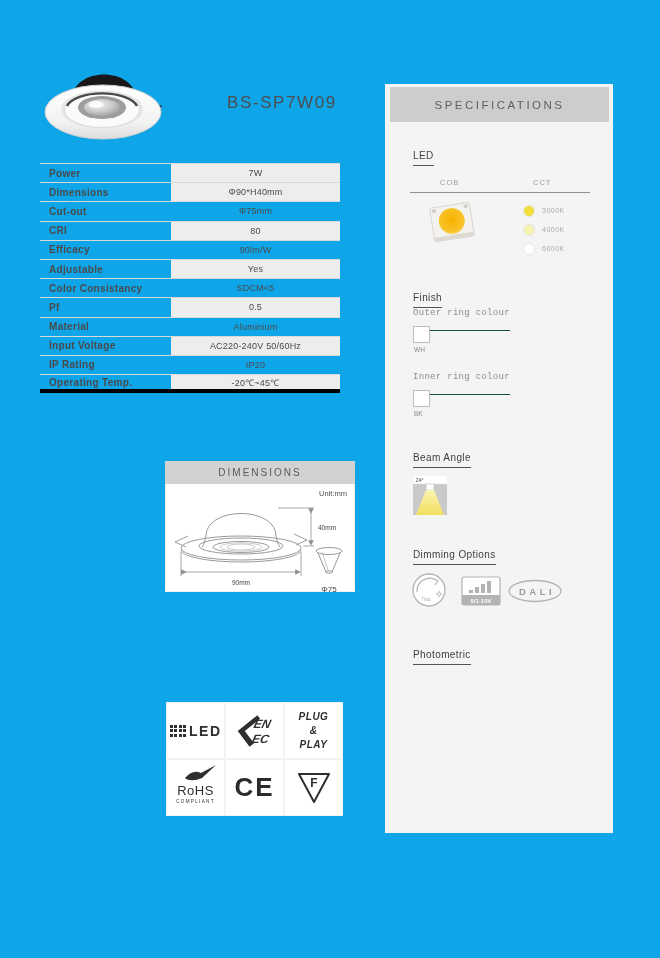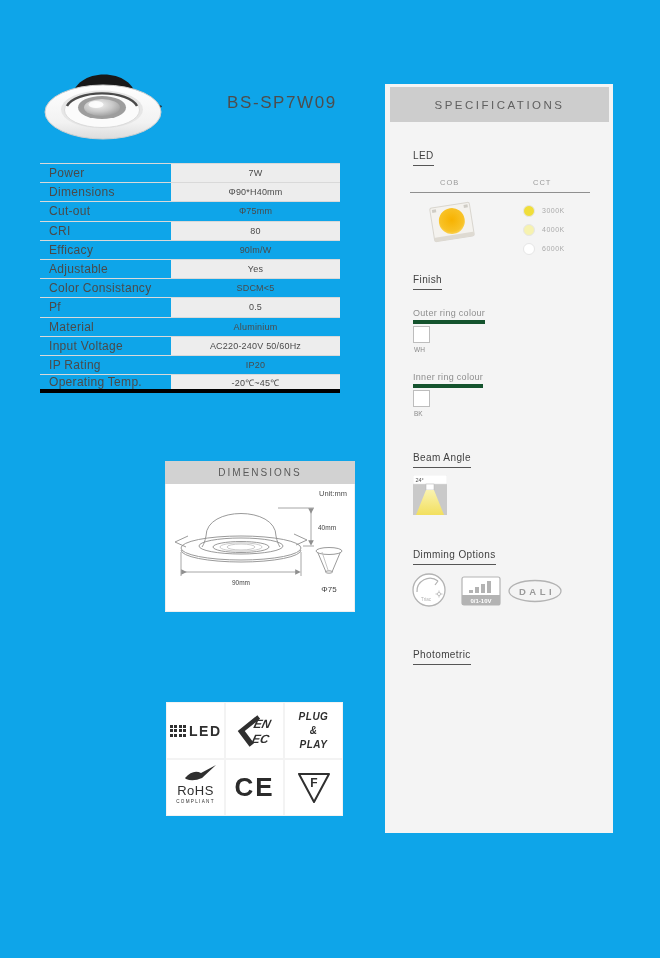--- a/index.html
+++ b/index.html
@@ -16,54 +16,54 @@
 
   
   .product-photo { position:absolute; left:36px; top:54px; width:136px; height:98px; }
 
   
   .spec-table { position:absolute; left:40px; top:163px; width:300px; }
   .trow { display:flex; align-items:stretch; height:19.2px; border-top:1px solid #d9d9d9; box-sizing:border-box; }
   .trow:last-child { border-bottom:4px solid #000000; }
   .tlabel {
     width:131px; box-sizing:border-box; padding-left:9px; display:flex; align-items:center;
-    font-size:12px; color:#4a4a4a; letter-spacing:0.3px;
+    font-size:10px; color:#4a4a4a; letter-spacing:0.3px;font-weight:bold;
   }
   .tval {
     width:169px; display:flex; align-items:center; justify-content:center;
     font-size:9px; color:#4a4a4a; letter-spacing:0.2px;
   }
   .tval.alt { background:#ededed; }
 
   
   .dim-box { position:absolute; left:165px; top:461px; width:190px; }
   .dim-header {
     height:23px; background:#d2d2d2; display:flex; align-items:center; justify-content:center;
     font-size:10px; letter-spacing:2px; color:#5a5a5a;
   }
-  .dim-content { position:relative; height:128px; background:#ffffff; border:1px solid #efefef; border-top:none; box-sizing:border-box; }
+  .dim-content { position:relative; height:108px; background:#ffffff; border:1px solid #efefef; border-top:none; box-sizing:border-box; }
   .unit-label { position:absolute; top:5px; right:7px; font-size:7.5px; color:#4f4f4f; font-weight:500; }
   .dim-drawing { position:absolute; left:0; top:2px; }
 
   
   .spec-panel { position:absolute; left:385px; top:84px; width:228px; height:749px; background:#f4f4f4; }
   .panel-header {
     position:absolute; left:5px; right:4px; top:3px; height:35px; background:#cdcdcd;
     display:flex; align-items:center; justify-content:center;
     font-size:11.5px; letter-spacing:2.5px; color:#5f5f5f;
   }
   .sec-heading {
     position:absolute; left:28px; display:inline-block;
     font-size:10px; color:#3f3f3f; letter-spacing:0.4px;
     padding-bottom:4px; border-bottom:1.5px solid #555555;
   }
   .sub-heading {
     position:absolute; left:28px; display:inline-block;
     font-size:9px; color:#8e8e8e; letter-spacing:0.3px;
-    padding-bottom:2px; border-bottom:4px solid #14532d;
+    padding-bottom:12px; border-bottom:1px solid #14532d;font-family:Liberation Mono, monospace;
   }
   .mini-label { position:absolute; font-size:7.5px; color:#9a9a9a; letter-spacing:1px; }
   .led-divider { position:absolute; left:25px; top:108px; width:180px; height:1px; background:#8f8f8f; }
   .cob-chip { position:absolute; left:40px; top:116px; }
   .cct-list { position:absolute; left:138px; top:117px; }
   .cct-row { display:flex; align-items:center; height:19px; }
   .cct-dot { width:12px; height:12px; border-radius:50%; border:1px solid #e6e6e6; box-sizing:border-box; }
   .cct-name { margin-left:7px; font-size:7px; color:#ababab; letter-spacing:0.5px; }
   .swatch { position:absolute; left:28px; width:17px; height:17px; background:#ffffff; border:1px solid #bdbdbd; box-sizing:border-box; }
   .swatch-code { position:absolute; left:29px; font-size:6.5px; color:#8a8a8a; }
@@ -255,21 +255,21 @@
       <div class="cct-row">
         <span class="cct-dot" style="background: rgb(246, 242, 176);"></span>
         <span class="cct-name">4000K</span>
       </div>
       <div class="cct-row">
         <span class="cct-dot" style="background: rgb(255, 255, 255);"></span>
         <span class="cct-name">6000K</span>
       </div>
     </div>
 
-    <div class="sec-heading" style="top:190px;text-align:right;">Finish</div>
+    <div class="sec-heading" style="top:208px;text-align:right;">Finish</div>
     <div class="sub-heading" style="top:224px;">Outer ring colour</div>
     <div class="swatch" style="top:242px;"></div>
     <div class="swatch-code" style="top:262px;">WH</div>
     <div class="sub-heading" style="top:288px;">Inner ring colour</div>
     <div class="swatch" style="top:306px;"></div>
     <div class="swatch-code" style="top:326px;">BK</div>
 
     <div class="sec-heading" style="top:368px;">Beam Angle</div>
     <svg class="beam-icon" width="34" height="40" viewBox="0 0 34 40">
       <defs>

